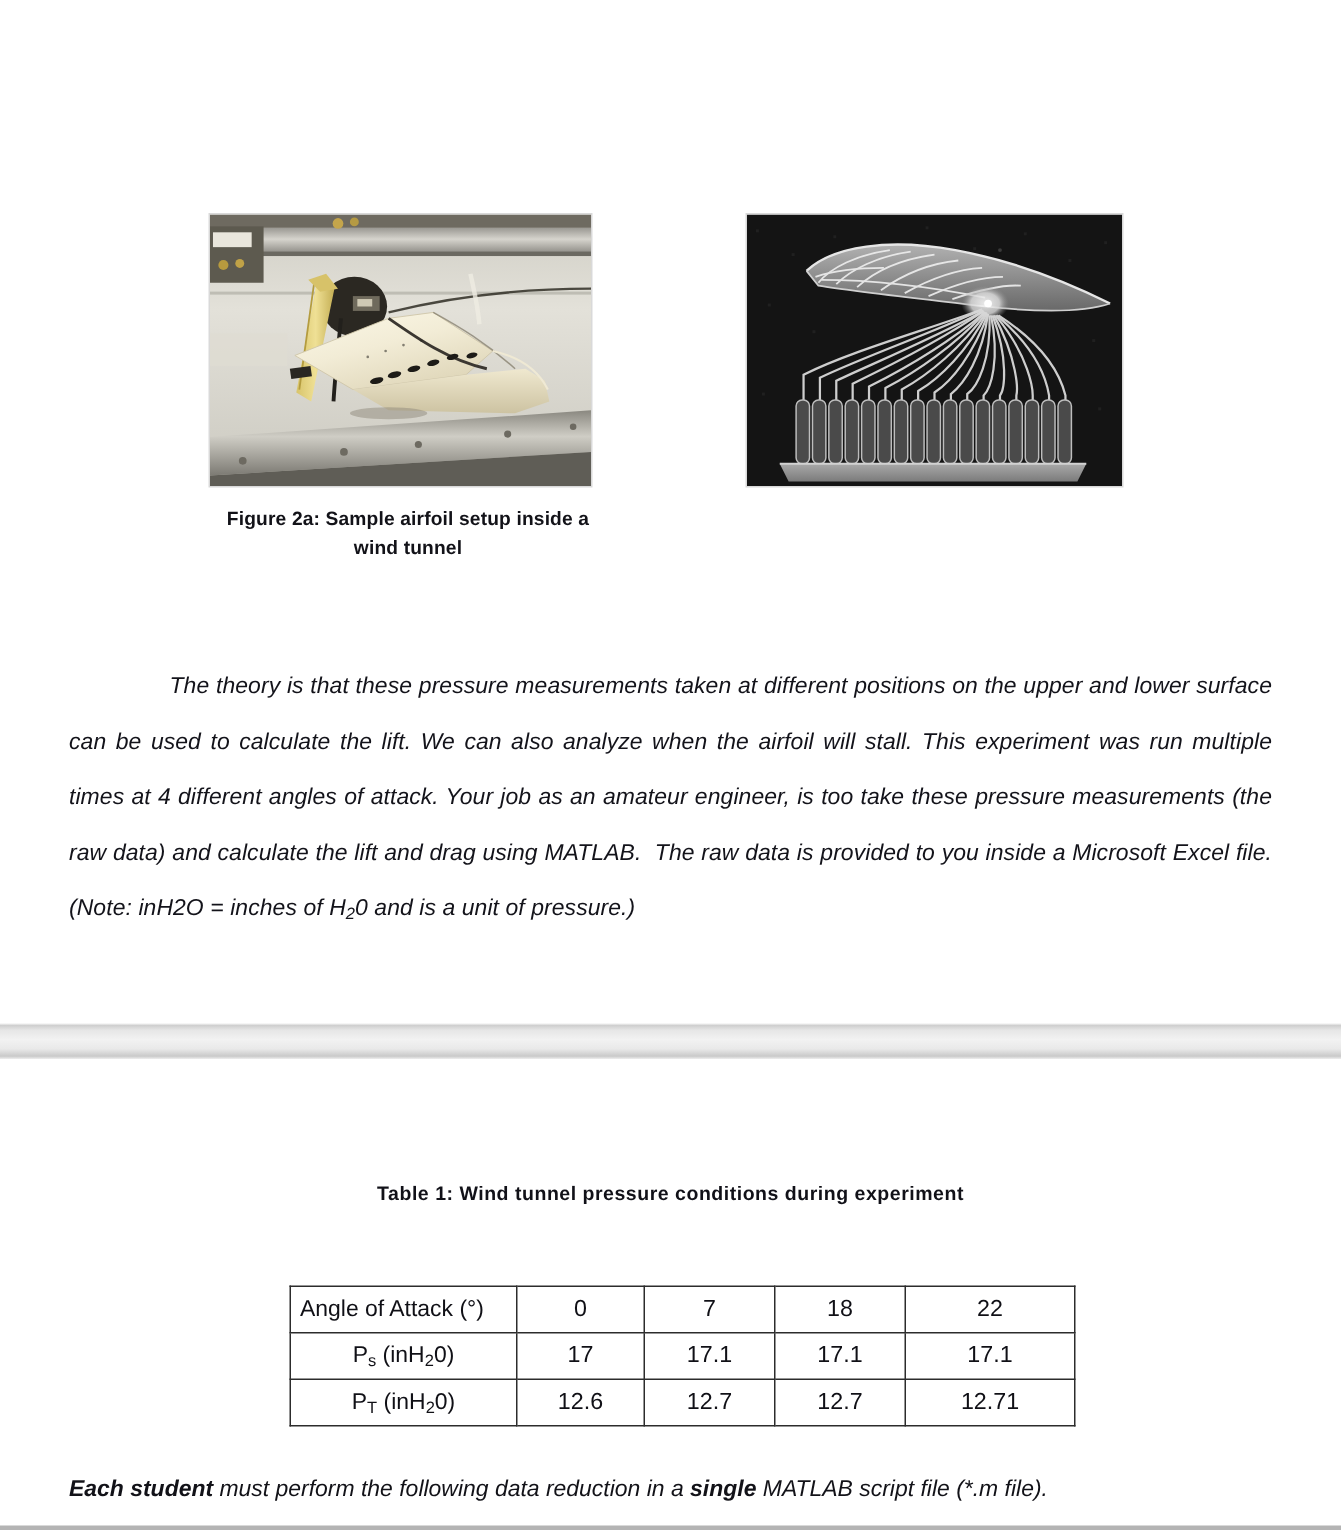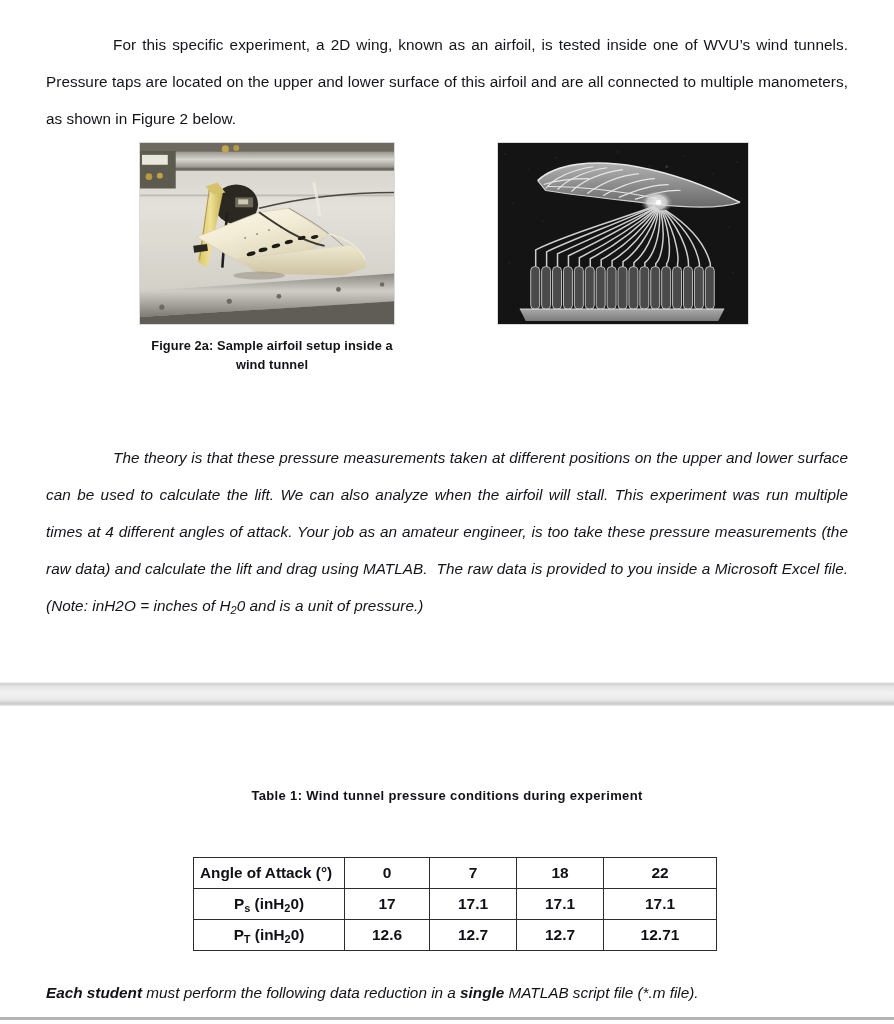--- a/index.html
+++ b/index.html
@@ -116,21 +116,20 @@
   }
 
   table.t1 {
     position: absolute;
     left: 193px;
     top: 857px;
     width: 494px;
     border-collapse: collapse;
     table-layout: fixed;
     background: #fff;
-    font-weight: bold;
   }
   table.t1 td {
     border: 1px solid #2c2c2c;
     height: 30px;
     font-size: 15.5px;
     text-align: center;
     vertical-align: middle;
     padding: 0 2px;
     color: #101016;
     white-space: nowrap;
@@ -155,21 +154,20 @@
     line-height: 26px;
     color: #121218;
   }
   .closing b { font-weight: bold; }
 </style>
 </head>
 <body>
 
 <div class="page-top">
 
-  <p class="para indent p1">For this specific experiment, a 2D wing, known as an airfoil, is tested inside one of WVU’s wind tunnels. Pressure taps are located on the upper and lower surface of this airfoil and are all connected to multiple manometers, as shown in Figure 2 below.</p>
 
   <div class="fig-wrap fig-a">
     <svg class="fig-img" viewBox="0 0 256 183" preserveAspectRatio="none">
       <defs>
         <linearGradient id="wallG" x1="0" y1="0" x2="0" y2="1">
           <stop offset="0%" stop-color="#cfcdc4"></stop>
           <stop offset="35%" stop-color="#e3e1d9"></stop>
           <stop offset="100%" stop-color="#cbc9c0"></stop>
         </linearGradient>
         <linearGradient id="railTop" x1="0" y1="0" x2="0" y2="1">

